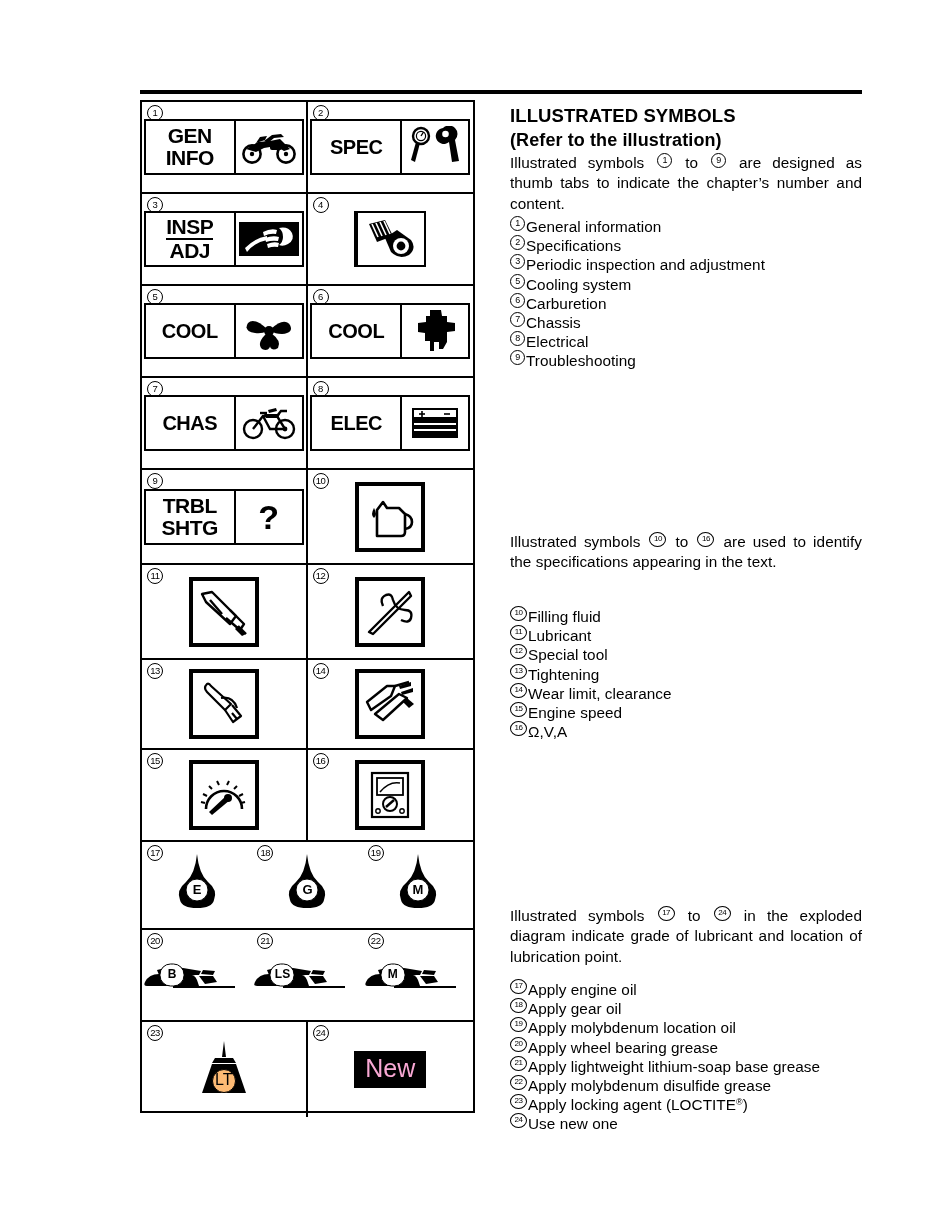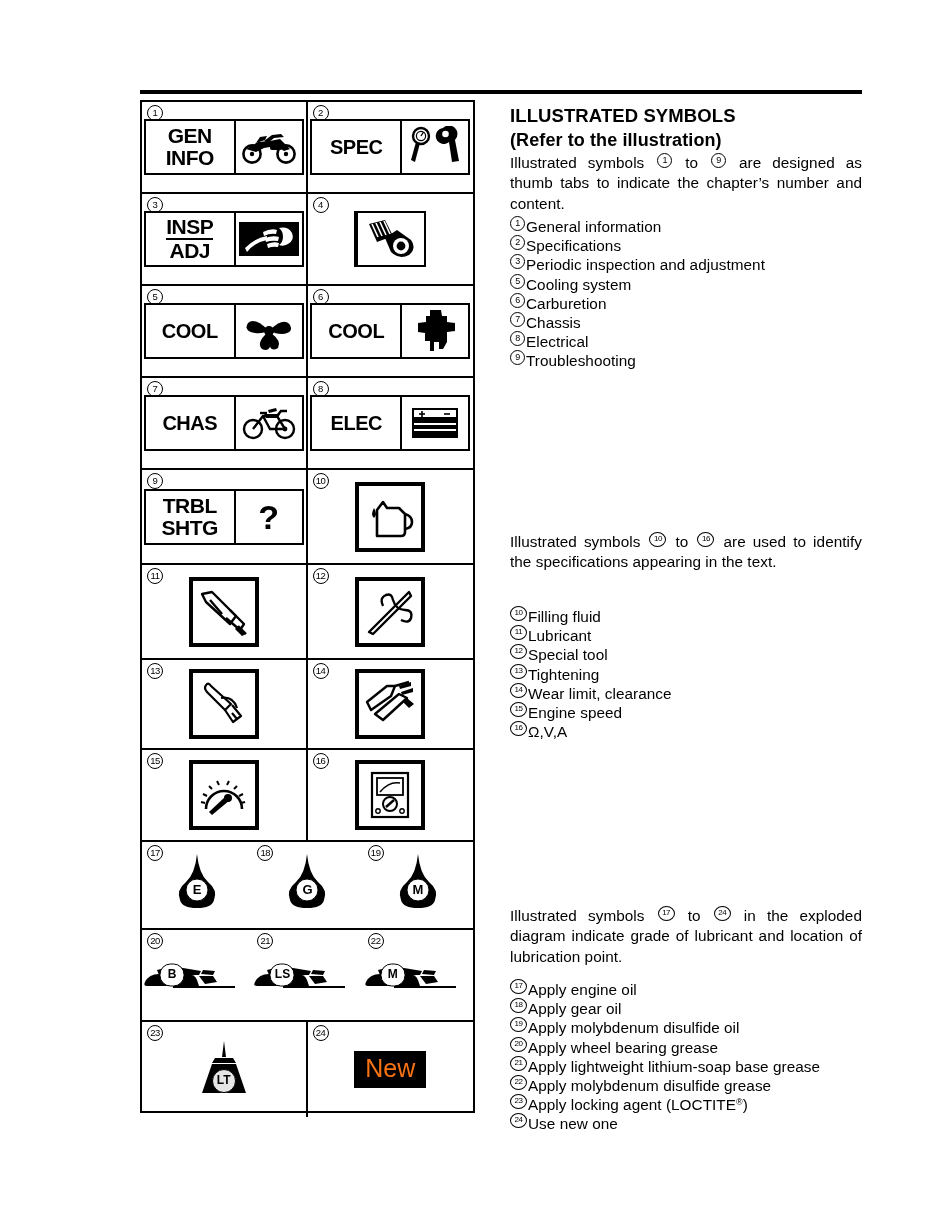--- a/index.html
+++ b/index.html
@@ -78,26 +78,26 @@
   .grease .letter{
     position:absolute;left:29px;top:50%;transform:translate(-50%,-50%);
     min-width:21px;height:21px;padding:0 1px;border-radius:11px;background:#fff;
     border:1.5px solid #000;
     font-size:12px;font-weight:bold;line-height:19px;text-align:center;
   }
   
   .lt{position:relative;width:56px;height:58px;}
   .lt .letter{
     position:absolute;left:50%;top:40px;transform:translate(-50%,-50%);
-    width:22px;height:22px;border-radius:50%;background:#e5e5e5;
+    width:22px;height:22px;border-radius:50%;background:#fdba74;
     border:1.5px solid #000;
-    font-size:12px;font-weight:bold;line-height:20px;text-align:center;
+    font-size:16px;font-weight:normal;line-height:20px;text-align:center;
   }
   .newbadge{
-    background:#000;color:#f97316;font-size:25px;line-height:25px;
+    background:#000;color:#f9a8d4;font-size:25px;line-height:25px;
     padding:5px 11px 7px 11px;letter-spacing:0px;
   }
 
   
   .rt{position:absolute;left:510px;width:352px;}
   .h1{font-size:18.5px;font-weight:bold;line-height:25px;letter-spacing:0.1px;}
   .h2{font-size:18px;font-weight:bold;line-height:25px;letter-spacing:0.1px;}
   .para{
     font-size:15.3px;line-height:20.3px;text-align:justify;
     letter-spacing:0.05px;
@@ -571,21 +571,21 @@
   </div>
 
   <div class="rt" style="top:906px">
     <div class="para"><span>Illustrated symbols</span> <span class="cn inl w">17</span> <span>to</span> <span class="cn inl w">24</span> <span>in the exploded diagram indicate grade of lubricant and location of lubrication point.</span></div>
   </div>
 
   <div class="rt" style="top:979px">
     <div class="lst">
       <div><span class="cn w">17</span><span>Apply engine oil</span></div>
       <div><span class="cn w">18</span><span>Apply gear oil</span></div>
-      <div><span class="cn w">19</span><span>Apply molybdenum disulfide oil</span></div>
+      <div><span class="cn w">19</span><span>Apply molybdenum location oil</span></div>
       <div><span class="cn w">20</span><span>Apply wheel bearing grease</span></div>
       <div><span class="cn w">21</span><span>Apply lightweight lithium-soap base grease</span></div>
       <div><span class="cn w">22</span><span>Apply molybdenum disulfide grease</span></div>
       <div><span class="cn w">23</span><span>Apply locking agent (LOCTITE</span><span class="sup">®</span><span>)</span></div>
       <div><span class="cn w">24</span><span>Use new one</span></div>
     </div>
   </div>
 
 </div>
 

